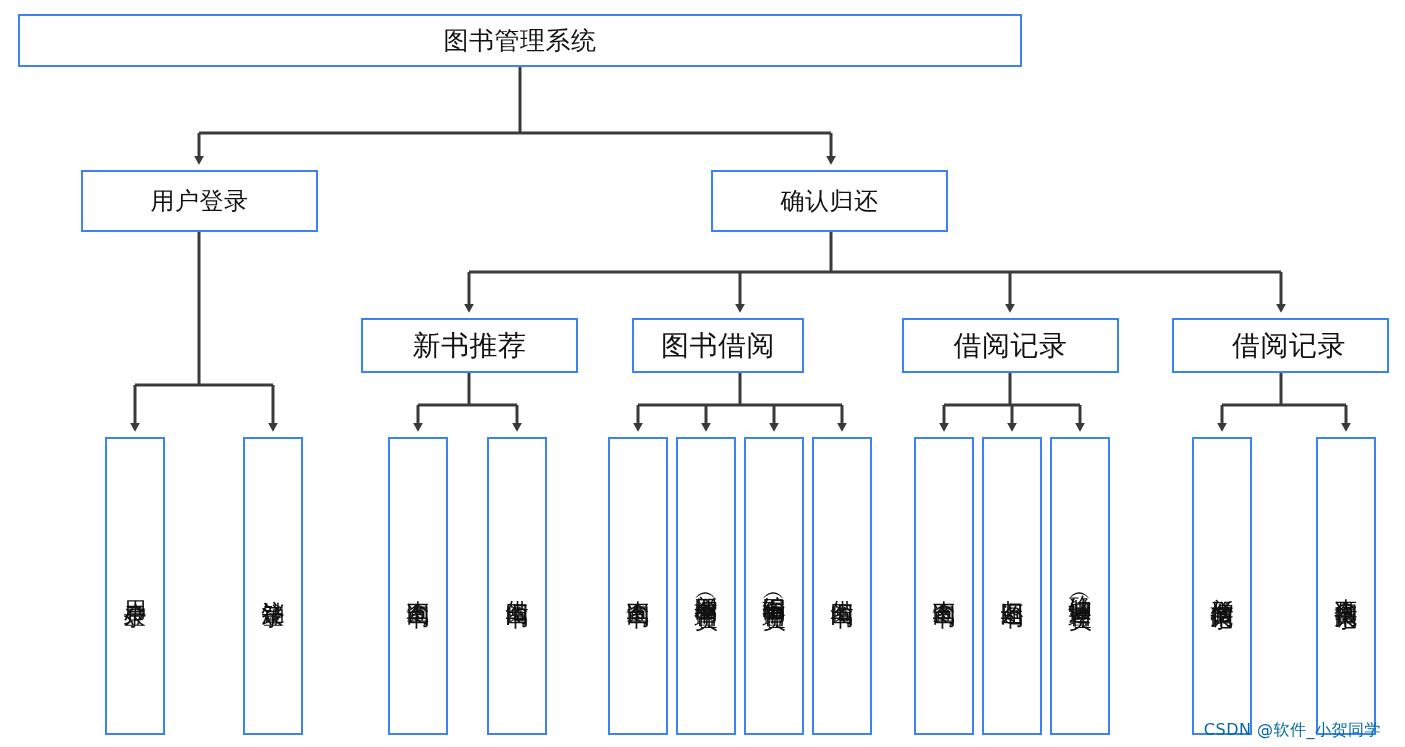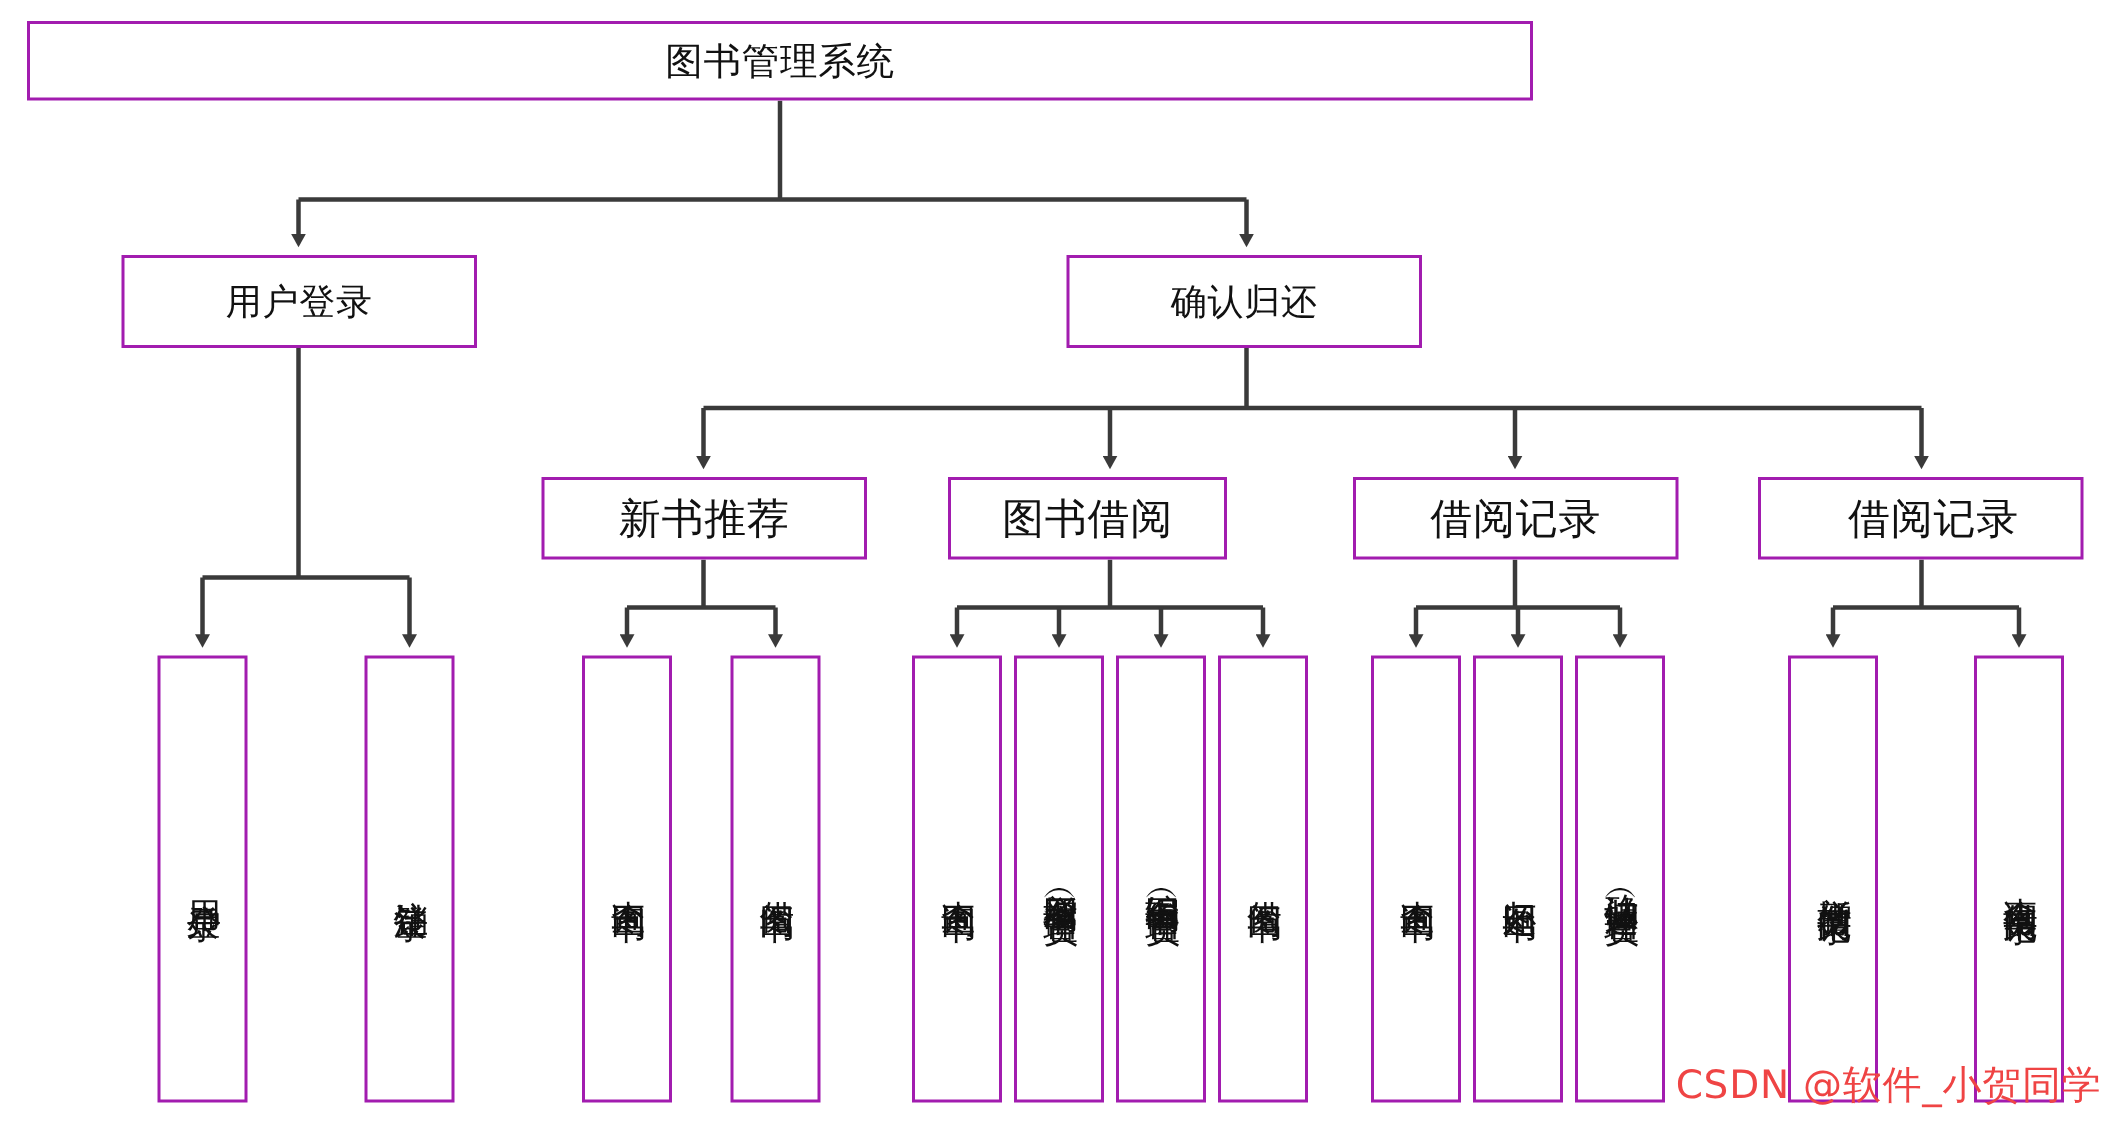--- a/index.html
+++ b/index.html
@@ -24,21 +24,21 @@
     left: 0;
     top: 0;
     width: 1405px;
     height: 747px;
     pointer-events: none;
   }
   .node {
     position: absolute;
     box-sizing: border-box;
     background: #ffffff;
-    border: 2px solid #a21caf;
+    border: 2px solid #3b82f6;
     display: flex;
     align-items: center;
     justify-content: center;
     text-align: center;
     color: #111111;
   }
   .node .label {
     display: block;
     line-height: 1.12;
     letter-spacing: 0.5px;
@@ -54,24 +54,24 @@
   .node-leaf .label {
     writing-mode: vertical-rl;
     text-orientation: upright;
     font-size: 23px;
     line-height: 1.18;
     letter-spacing: 2px;
     white-space: nowrap;
   }
   .watermark {
     position: absolute;
-    right: 4px;
+    right: 24px;
     bottom: 6px;
-    font-size: 26px;
-    color: #ef4444;
+    font-size: 16px;
+    color: #0369a1;
     letter-spacing: 0.5px;
     white-space: nowrap;
     user-select: none;
   }
 </style>
 </head>
 <body>
 
 <div id="diagram-root">
 
@@ -132,21 +132,21 @@
   <div class="node node-l2" style="left: 81px; top: 170px; width: 237px; height: 62px;">
     <span class="label">用户登录</span>
   </div>
   <div class="node node-l2" style="left: 711px; top: 170px; width: 237px; height: 62px;">
     <span class="label">确认归还</span>
   </div>
 
   <div class="node node-l3" style="left: 361px; top: 318px; width: 217px; height: 55px;">
     <span class="label">新书推荐</span>
   </div>
-  <div class="node node-l3" style="left: 632px; top: 318px; width: 186px; height: 55px;">
+  <div class="node node-l3" style="left: 632px; top: 318px; width: 172px; height: 55px;">
     <span class="label">图书借阅</span>
   </div>
   <div class="node node-l3" style="left: 902px; top: 318px; width: 217px; height: 55px;">
     <span class="label">借阅记录</span>
   </div>
   <div class="node node-l3" style="left: 1172px; top: 318px; width: 217px; height: 55px; padding-left: 17px;">
     <span class="label">借阅记录</span>
   </div>
 
   <div class="node node-leaf" style="left: 105px; top: 437px; width: 60px; height: 298px;">

